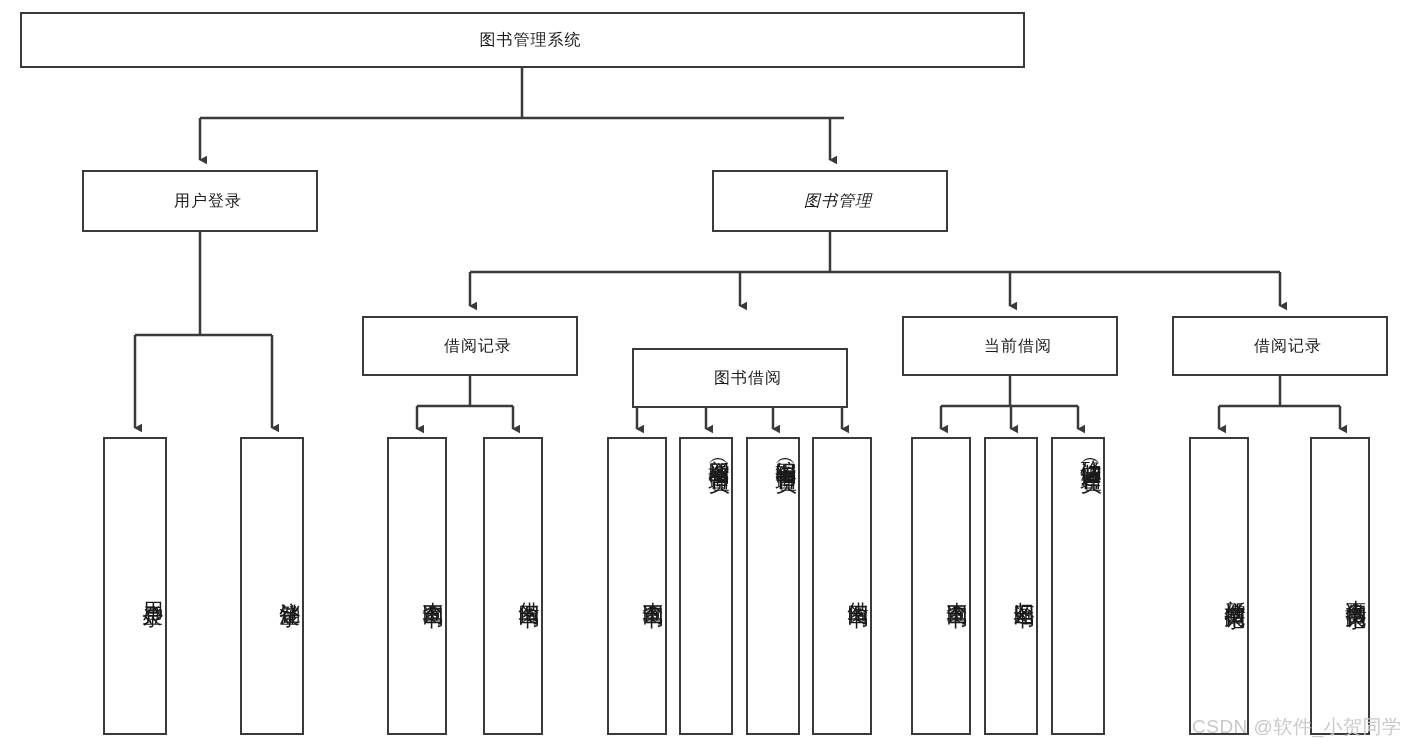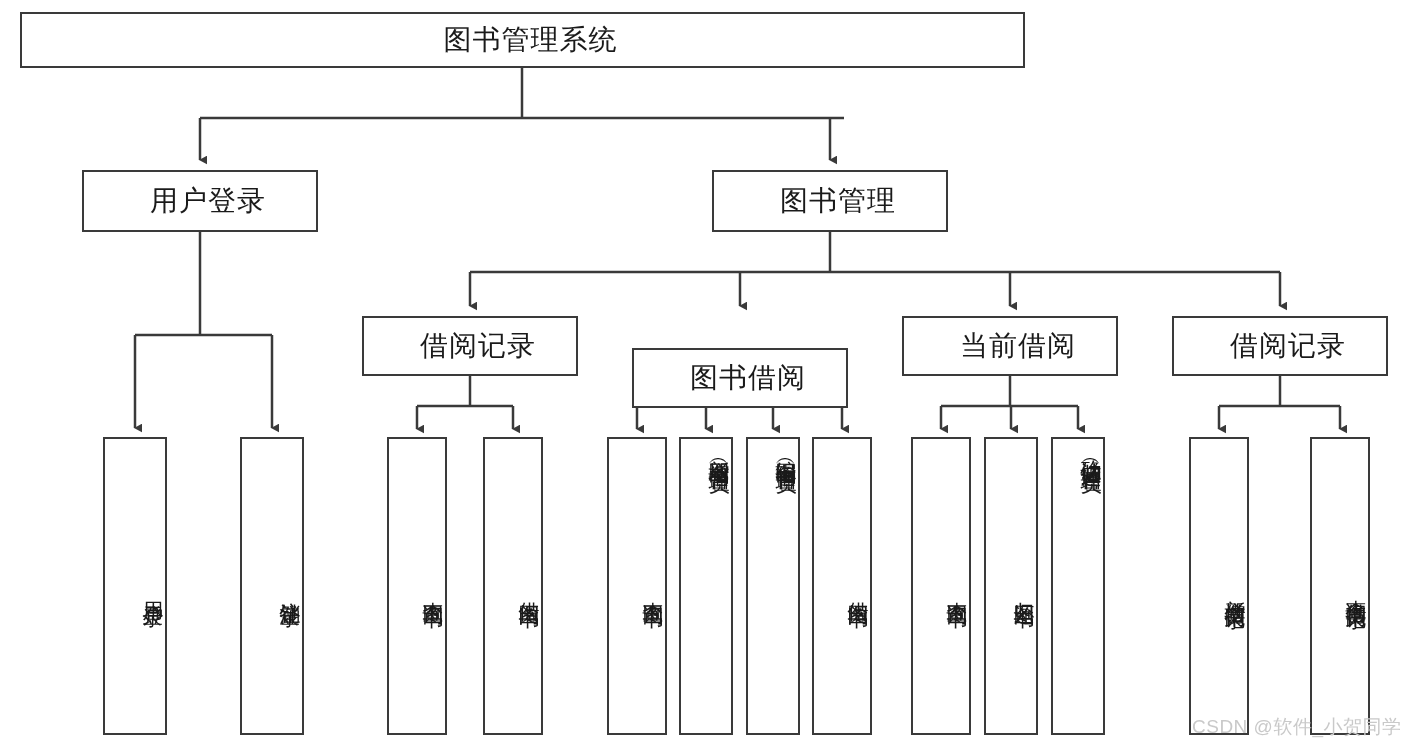--- a/index.html
+++ b/index.html
@@ -24,21 +24,21 @@
   .node {
     position: absolute;
     border: 2.5px solid #3a3a3a;
     background: #ffffff;
     display: flex;
     align-items: center;
     justify-content: center;
     color: #1a1a1a;
   }
   .node.horiz {
-    font-size: 28px;
+    font-size: 16px;
     letter-spacing: 1px;
     padding-left: 16px;
   }
   .node.vert {
     writing-mode: vertical-rl;
     text-orientation: upright;
     align-items: flex-start;
     justify-content: center;
     font-size: 21px;
     line-height: 1.18;
@@ -113,21 +113,21 @@
     </g>
   </svg>
 
   <div class="node horiz" style="left:20px; top:12px; width:1005px; height:56px;">
     <span>图书管理系统</span>
   </div>
 
   <div class="node horiz" style="left:82px; top:170px; width:236px; height:62px;">
     <span>用户登录</span>
   </div>
-  <div class="node horiz" style="left:712px; top:170px; width:236px; height:62px;">
+  <div class="node horiz" style="left:712px; top:170px; width:236px; height:62px;font-style:italic;">
     <span>图书管理</span>
   </div>
 
   <div class="node horiz" style="left:362px; top:316px; width:216px; height:60px;">
     <span>借阅记录</span>
   </div>
   <div class="node horiz" style="left:632px; top:316px; width:216px; height:60px;margin-top:32px;">
     <span>图书借阅</span>
   </div>
   <div class="node horiz" style="left:902px; top:316px; width:216px; height:60px;">

